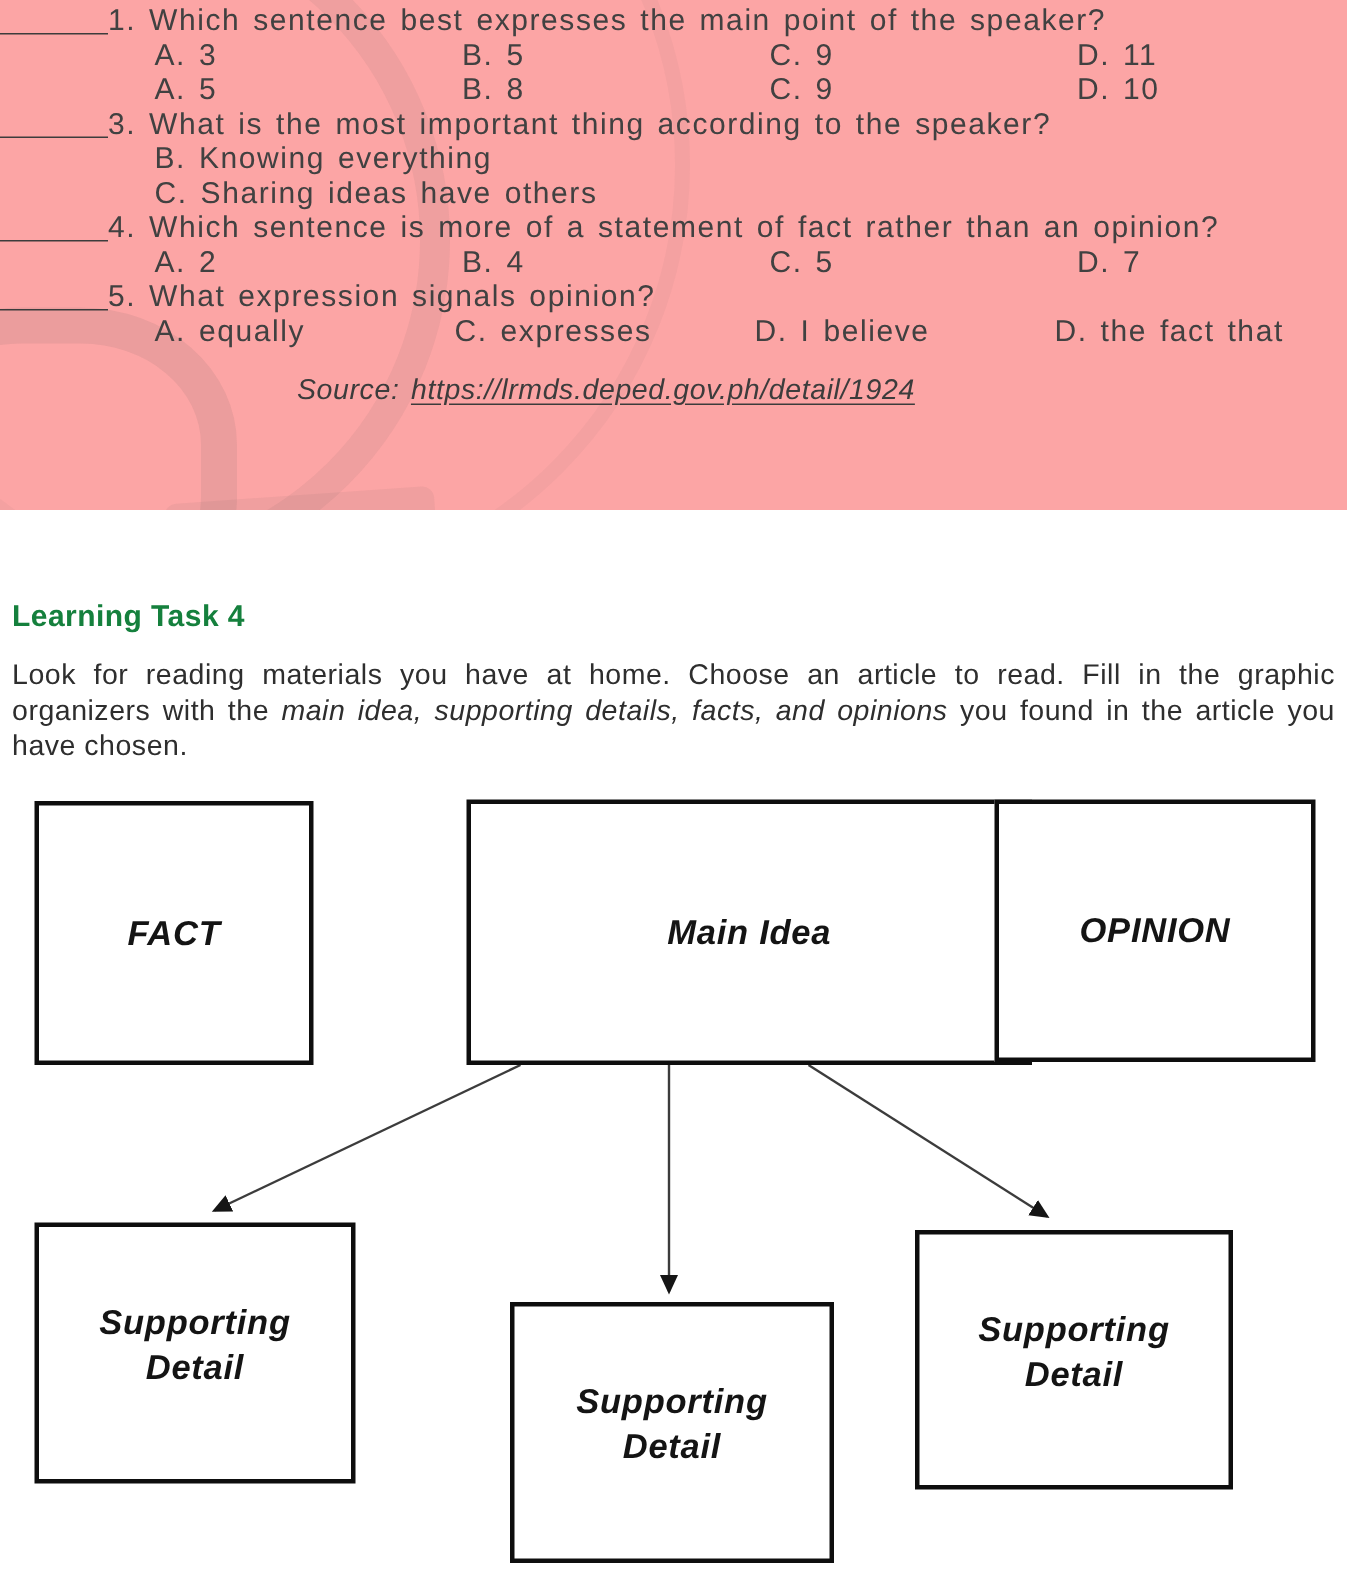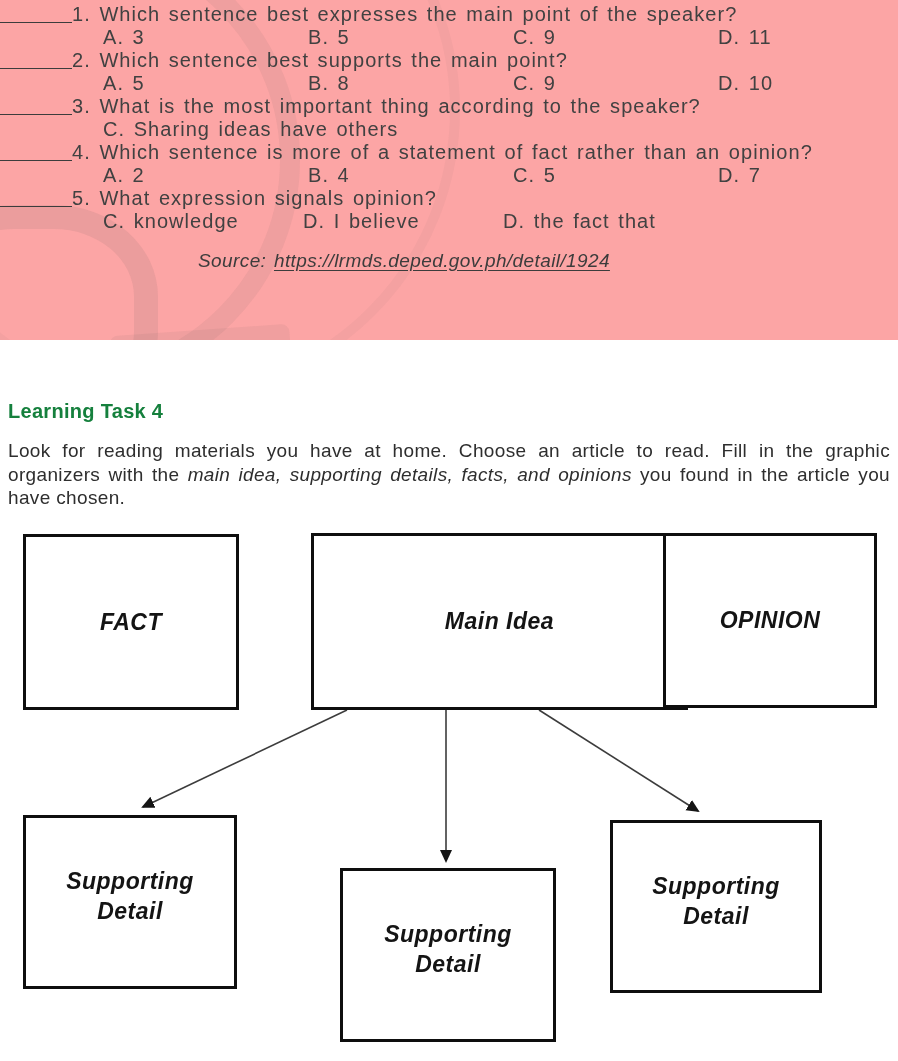--- a/index.html
+++ b/index.html
@@ -35,21 +35,21 @@
   .task-par{font-size:19px;line-height:23.5px;letter-spacing:0.35px;text-align:justify;margin-top:16px;}
   
   .diagram{position:absolute;left:0;top:520px;width:898px;height:541px;}
   .obox{
     position:absolute;box-sizing:border-box;border:3px solid #0e0e0e;background:#fff;
     display:flex;align-items:center;justify-content:center;
     font-weight:bold;font-style:italic;font-size:23px;letter-spacing:0.5px;color:#141414;text-align:center;
   }
   .obox.toplabel{align-items:flex-start;}
   .obox.toplabel .lbl{margin-top:48px;width:170px;line-height:30px;}
-  .fact{left:23px;top:14px;width:216px;height:176px;}
+  .fact{left:23px;top:14px;width:186px;height:176px;}
   .main-idea{left:263px;top:13px;width:377px;height:177px;margin-left:48px;}
   .opinion{left:663px;top:13px;width:214px;height:175px;}
   .sd-left{left:23px;top:295px;width:214px;height:174px;}
   .sd-center{left:340px;top:348px;width:216px;height:174px;}
   .sd-right{left:610px;top:300px;width:212px;height:173px;}
   .arrows{position:absolute;left:0;top:0;width:898px;height:541px;pointer-events:none;}
 </style>
 </head>
 <body>
 
@@ -67,54 +67,52 @@
         <div class="blank"></div>
         <div class="q-text"><span>1.</span> <span>Which sentence best expresses the main point of the speaker?</span></div>
       </div>
       <div class="opts">
         <span class="opt">A. 3</span>
         <span class="opt">B. 5</span>
         <span class="opt">C. 9</span>
         <span class="opt">D. 11</span>
       </div>
 
-      <div class="q-row">
-        <div class="blank"></div>
-        <div class="q-text"><span>2.</span> <span>Which sentence best supports the main point?</span></div>
-      </div>
       <div class="opts">
         <span class="opt">A. 5</span>
         <span class="opt">B. 8</span>
         <span class="opt">C. 9</span>
         <span class="opt">D. 10</span>
       </div>
 
       <div class="q-row">
         <div class="blank"></div>
         <div class="q-text"><span>3.</span> <span>What is the most important thing according to the speaker?</span></div>
       </div>
+      <div class="stackopt">B. Knowing everything</div>
       <div class="stackopt">C. Sharing ideas have others</div>
 
       <div class="q-row">
         <div class="blank"></div>
         <div class="q-text justify"><span>4.</span> <span>Which sentence is more of a statement of fact rather than an opinion?</span></div>
       </div>
       <div class="opts">
         <span class="opt">A. 2</span>
         <span class="opt">B. 4</span>
         <span class="opt">C. 5</span>
         <span class="opt">D. 7</span>
       </div>
 
       <div class="q-row">
         <div class="blank"></div>
         <div class="q-text"><span>5.</span> <span>What expression signals opinion?</span></div>
       </div>
       <div class="opts q5opts">
-        <span class="opt">C. knowledge</span>
+        <span class="opt">A. equally</span>
+        <span class="opt">C. expresses</span>
         <span class="opt">D. I believe</span>
         <span class="opt">D. the fact that</span>
       </div>
 
       <div class="source"><span>Source: </span><span class="url">https://lrmds.deped.gov.ph/detail/1924</span></div>
     </div>
   </div>
 
   <div class="task-section">
     <div class="task-title">Learning Task 4</div>

